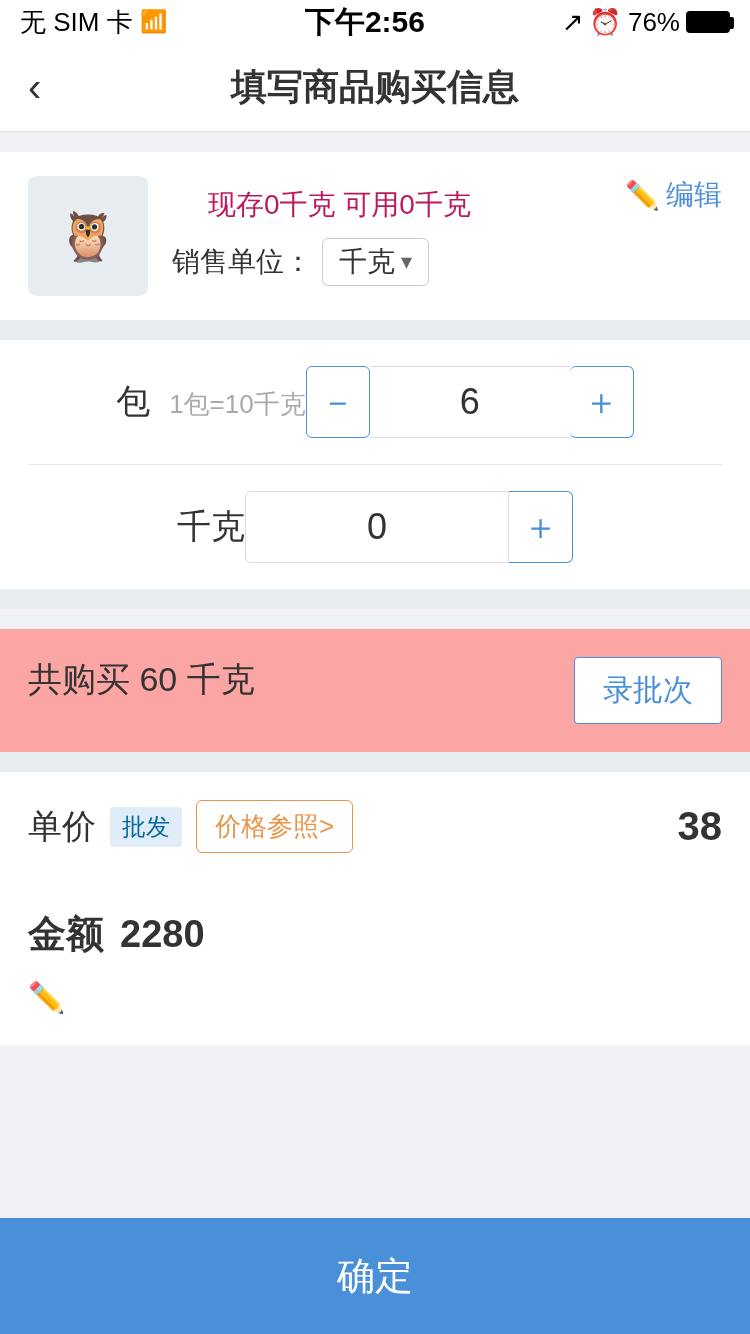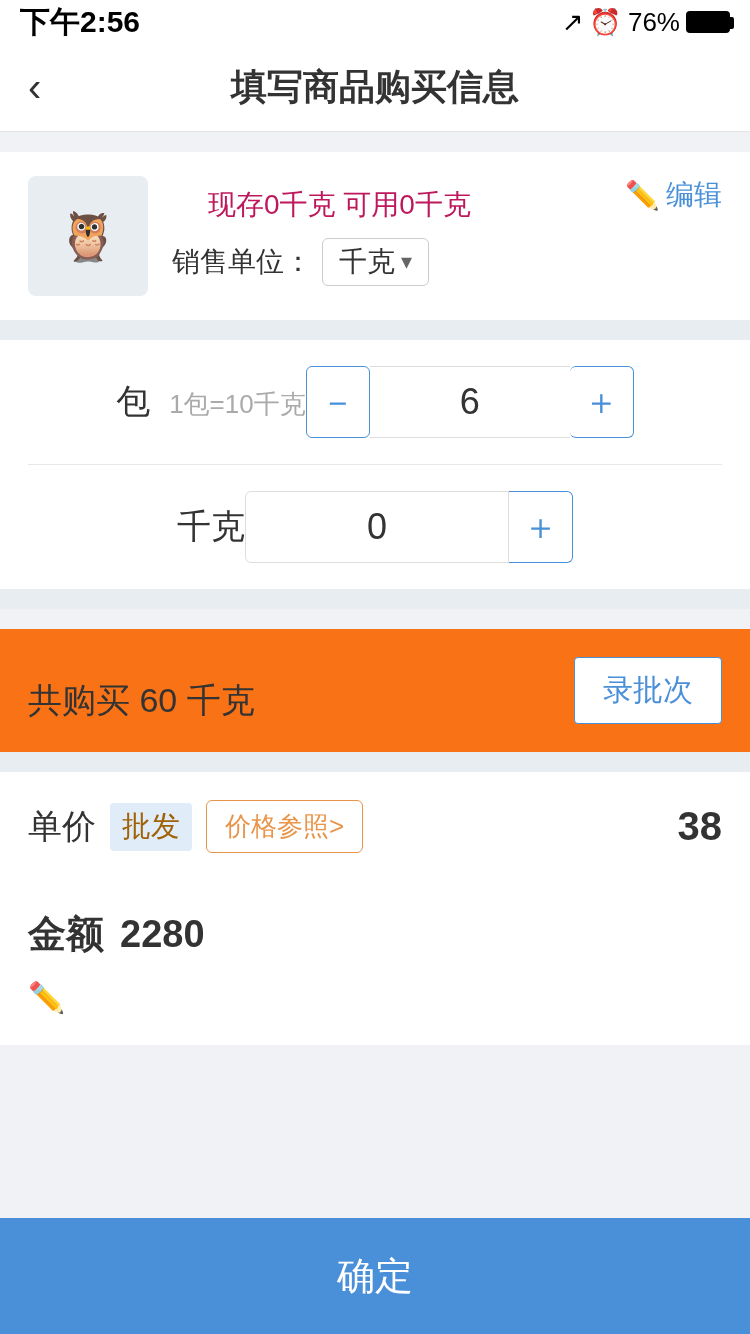--- a/index.html
+++ b/index.html
@@ -248,24 +248,24 @@
       font-size: 36px;
       display: flex;
       align-items: center;
       justify-content: center;
       cursor: pointer;
       border-radius: 0 6px 6px 0;
     }
 
     
     .summary-section {
-      background: #f97316;
+      background: #fca5a5;
       padding: 28px;
       display: flex;
-      align-items: flex-end;
+      align-items: flex-start;
       justify-content: space-between;
       margin-top: 20px;
     }
     .summary-text {
       font-size: 34px;
       color: #333;
       font-weight: 500;
     }
     .batch-btn {
       border: 1px solid #4a90d9;
@@ -286,22 +286,22 @@
     .price-label {
       font-size: 34px;
       color: #333;
       font-weight: 500;
       display: flex;
       align-items: center;
       gap: 14px;
     }
     .price-tag-batch {
       background: #e0ecf8;
-      color: #a16207;
-      font-size: 29px;
+      color: #0369a1;
+      font-size: 24px;
       padding: 4px 12px;
       border-radius: 4px;
     }
     .price-ref-btn {
       border: 1.5px solid #e8954a;
       color: #e8954a;
       font-size: 26px;
       padding: 8px 18px;
       border-radius: 6px;
       display: flex;
@@ -375,20 +375,24 @@
     .confirm-btn-text {
       font-size: 38px;
       color: #fff;
       font-weight: 500;
     }
   </style>
 </head>
 <body>
 
 <div class="status-bar">
+  <div class="status-left">
+    <span>无 SIM 卡</span>
+    <span class="wifi-icon">📶</span>
+  </div>
   <div class="status-center">下午2:56</div>
   <div class="status-right">
     <span>↗</span>
     <span>⏰</span>
     <span>76%</span>
     <div class="battery-icon"></div>
   </div>
 </div>
 
 <div class="nav-bar">

